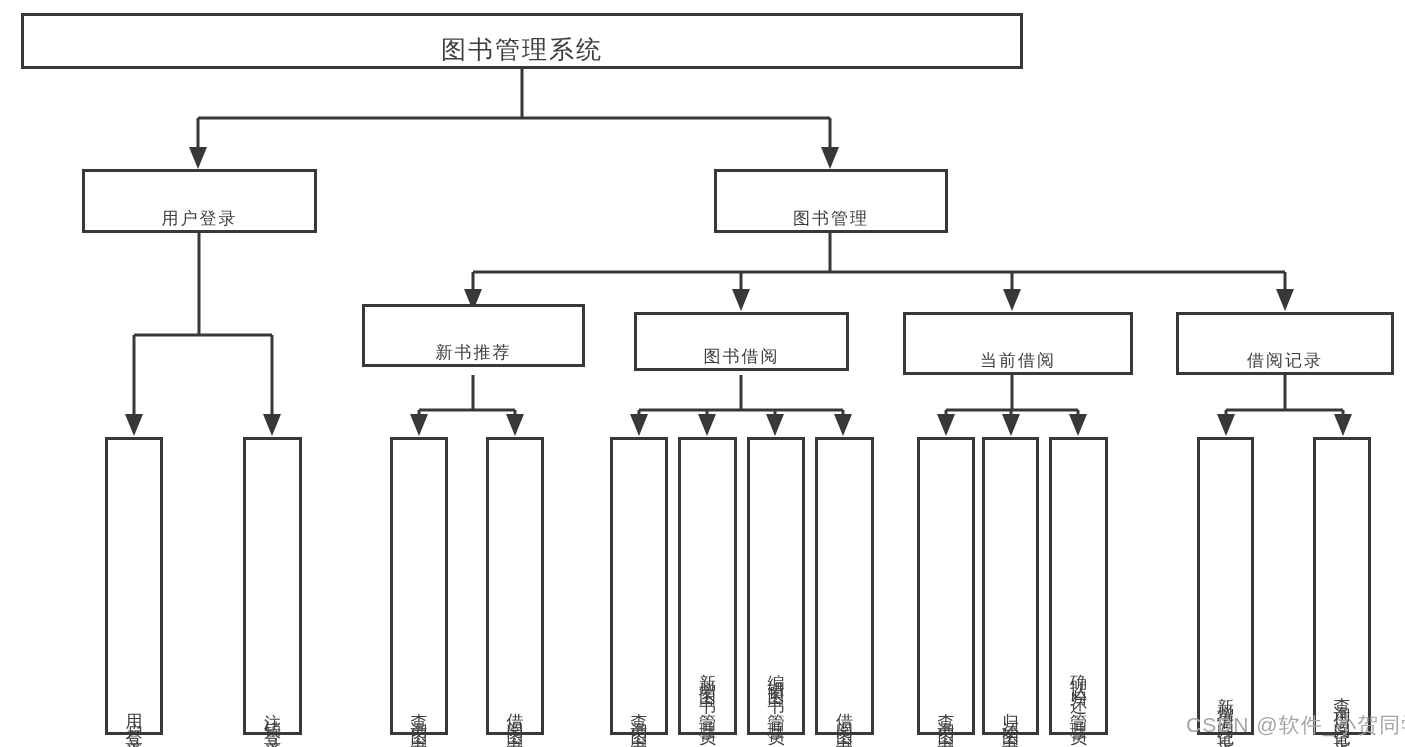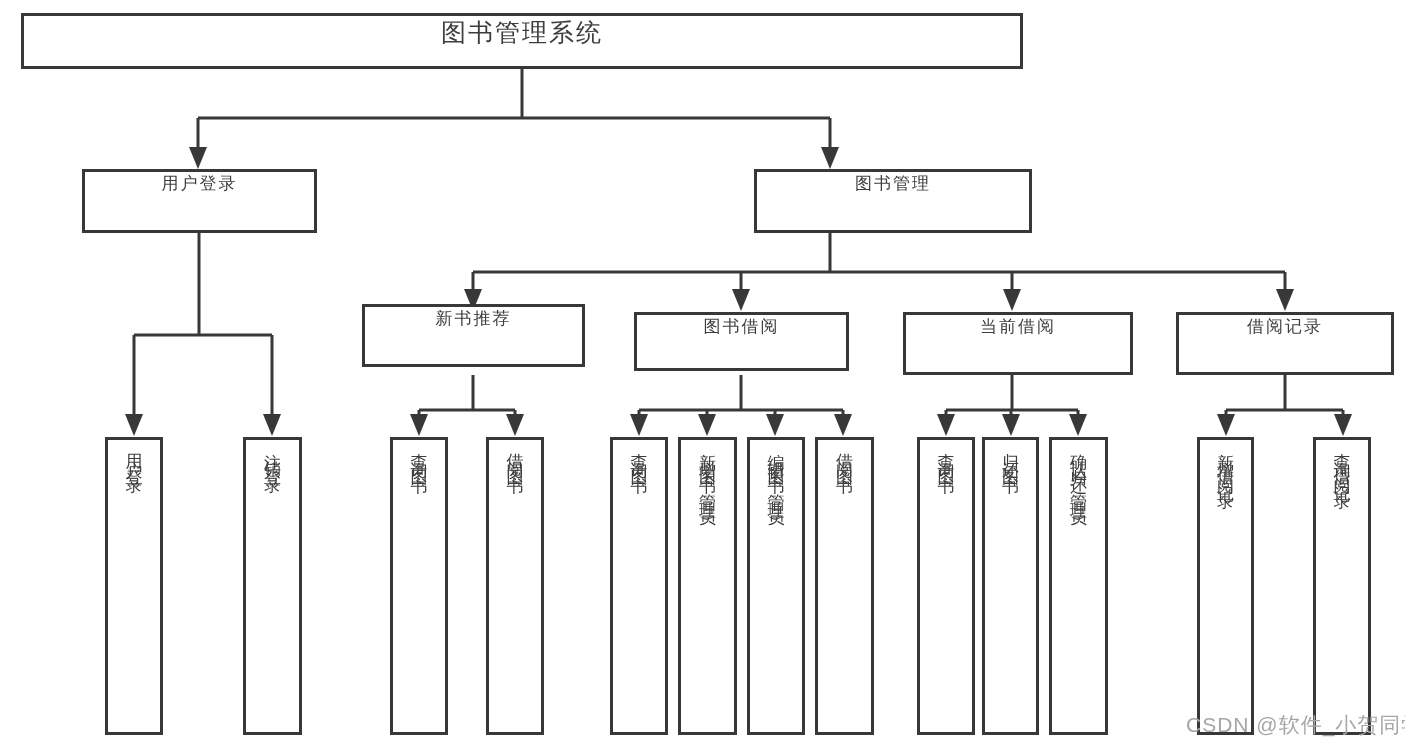--- a/index.html
+++ b/index.html
@@ -20,21 +20,21 @@
     left: 0;
     top: 0;
     z-index: 0;
   }
   .node {
     position: absolute;
     box-sizing: border-box;
     background: #ffffff;
     border: 3px solid #383838;
     display: flex;
-    align-items: flex-start;
+    align-items: flex-end;
     justify-content: center;
     z-index: 1;
   }
   .node .lbl {
     color: #3d3d3d;
     font-size: 17px;
     letter-spacing: 2px;
     white-space: nowrap;
   }
   .root-node .lbl { font-size: 25px; }
@@ -101,21 +101,21 @@
     </g>
   </svg>
 
   <div class="node root-node" style="left:21px; top:13px; width:1002px; height:56px;">
     <span class="lbl">图书管理系统</span>
   </div>
 
   <div class="node" style="left:82px; top:169px; width:235px; height:64px;">
     <span class="lbl">用户登录</span>
   </div>
-  <div class="node" style="left:714px; top:169px; width:278px; height:64px;margin-left:40px;">
+  <div class="node" style="left:714px; top:169px; width:234px; height:64px;">
     <span class="lbl">图书管理</span>
   </div>
 
   <div class="node" style="left:362px; top:304px; width:223px; height:63px;">
     <span class="lbl">新书推荐</span>
   </div>
   <div class="node" style="left:634px; top:312px; width:215px; height:59px;">
     <span class="lbl">图书借阅</span>
   </div>
   <div class="node" style="left:903px; top:312px; width:230px; height:63px;">

